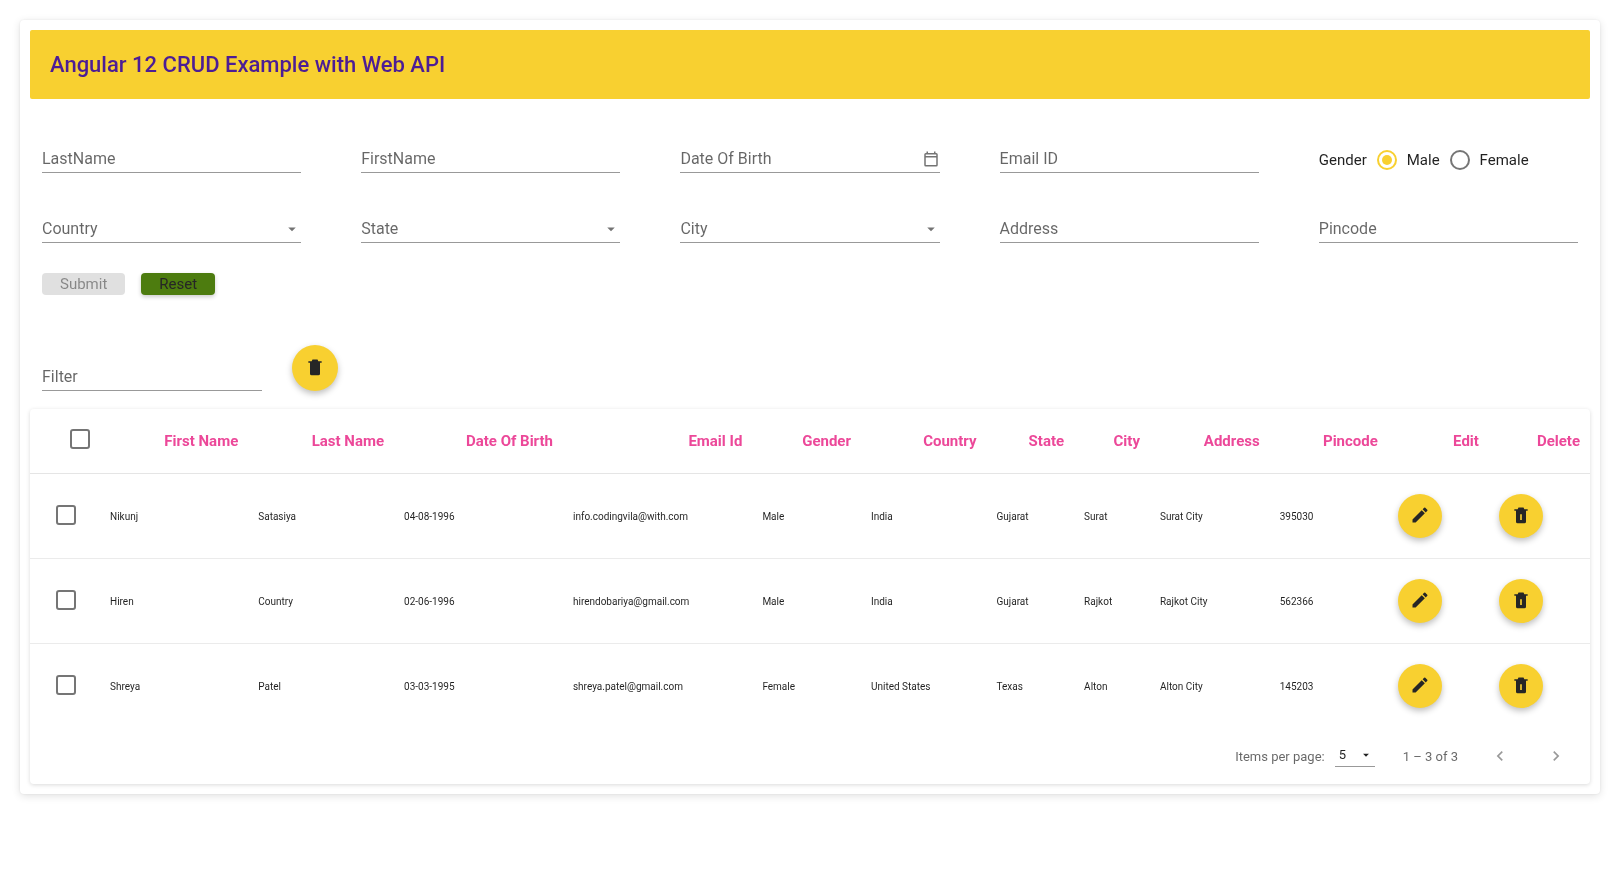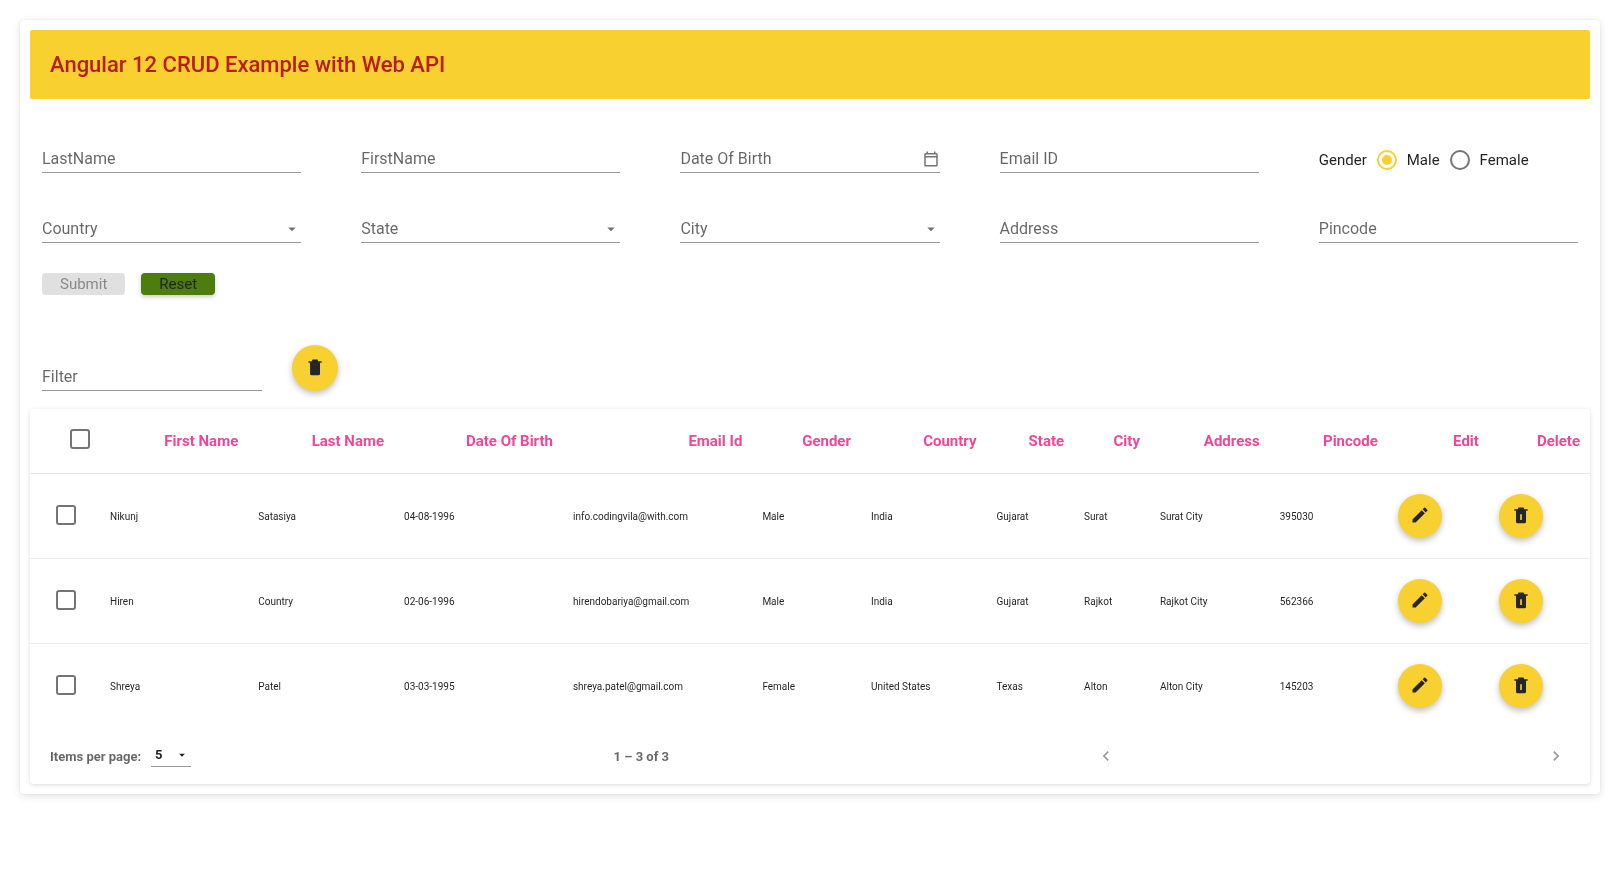--- a/index.html
+++ b/index.html
@@ -18,21 +18,21 @@
 }
 .header {
   background: #f8d030;
   padding: 22px 20px;
   border-radius: 2px;
   margin: 8px;
 }
 .header h1 {
   font-size: 22px;
   font-weight: 500;
-  color: #b91c1c;
+  color: #4c1d95;
 }
 .form-grid {
   display: grid;
   grid-template-columns: repeat(5, 1fr);
   column-gap: 60px;
   row-gap: 40px;
   padding: 36px 20px 20px 20px;
 }
 .gender-cell {
   display: flex;
@@ -156,26 +156,25 @@
   width:20px; height:20px;
   border:2px solid rgba(0,0,0,0.54);
   border-radius:3px;
   display:inline-block;
   cursor:pointer;
 }
 .email-cell { word-break: break-all; max-width:120px; }
 .paginator {
   display:flex;
   align-items:center;
-  justify-content:space-between;
+  justify-content:flex-end;
   gap: 28px;
   padding: 14px 20px;
   color: rgba(0,0,0,0.6);
   font-size:13px;
-  font-weight:bold;
 }
 .page-size {
   display:flex;
   align-items:center;
   gap:10px;
 }
 .page-size-select {
   border:none;
   border-bottom:1px solid rgba(0,0,0,0.4);
   padding: 2px 26px 4px 4px;

